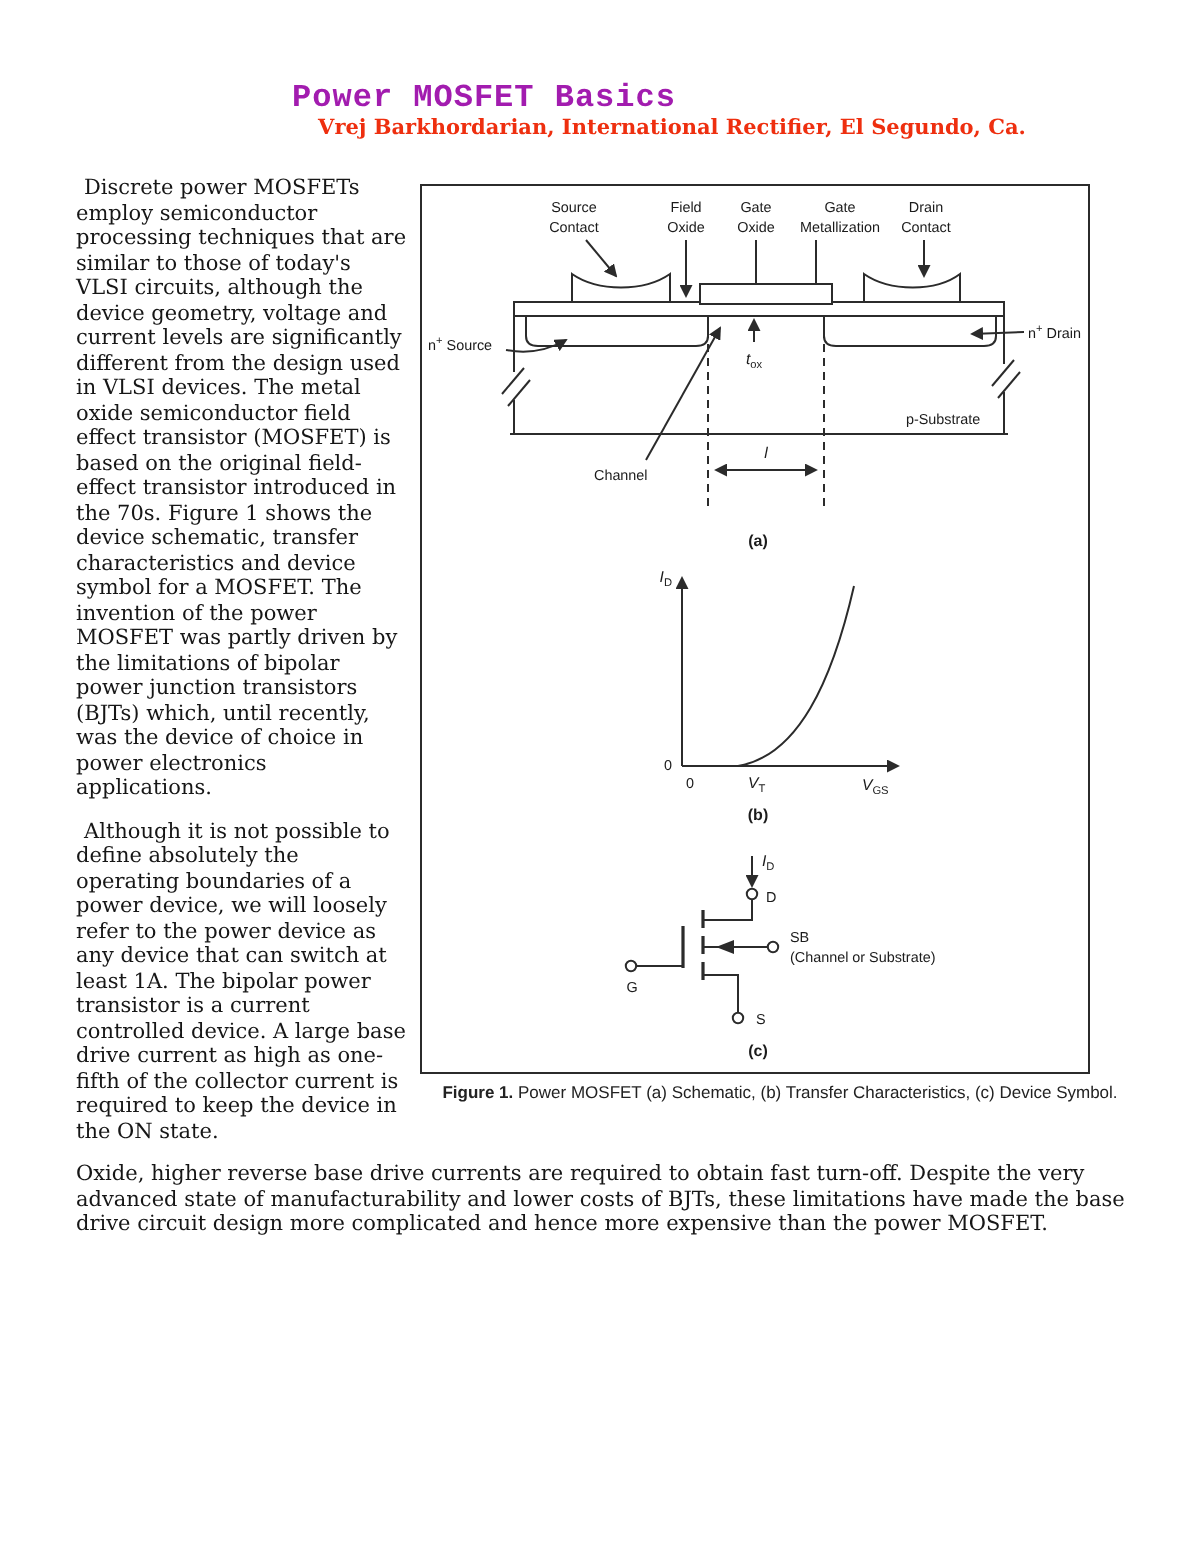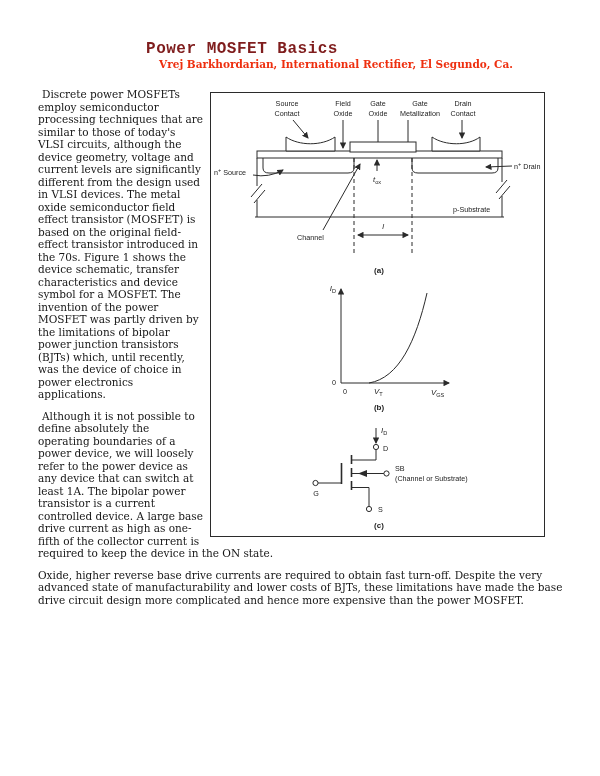--- a/index.html
+++ b/index.html
@@ -1,28 +1,28 @@
 <!DOCTYPE html>
 <html><head>
 <meta charset="utf-8">
 <style>
   html,body{margin:0;padding:0;background:#ffffff;}
   .page{position:relative;width:600px;height:776px;background:#ffffff;overflow:hidden;
         font-family:"DejaVu Serif",serif;color:#161616;}
   .title{position:absolute;top:40px;left:0;width:484px;text-align:center;
          font-family:"Liberation Mono",monospace;font-weight:bold;font-size:16px;
-         letter-spacing:0.5px;color:#7f1d1d;margin:0;}
+         letter-spacing:0.5px;color:#a21caf;margin:0;}
   .subtitle{position:absolute;top:58px;left:0;width:600px;text-align:center;
             font-family:"DejaVu Serif",serif;font-weight:bold;font-size:10.5px;
             color:#ee2f0f;margin:0;padding-left:36px;}
   .content{position:absolute;top:88px;left:38px;width:540px;
            font-size:10.5px;line-height:12.5px;text-align:left;}
   .content p{margin:0 0 9px 0;text-indent:4px;}
   .content p.no-indent{text-indent:0;}
-  .figure-float{float:right;width:368px;margin-left:6px;}
+  .figure-float{float:right;width:368px;margin-left:6px;margin-bottom:12px;}
   .fig-box{width:333px;height:443px;border:1.5px solid #2b2b2b;background:#ffffff;margin-top:4px;}
   .fig-caption{width:360px;margin-top:4px;text-align:center;
                font-family:"Liberation Sans",sans-serif;font-size:8.5px;line-height:11px;color:#222;}
   .fig-caption b{font-weight:bold;}
   svg{display:block;}
   svg text{font-family:"Liberation Sans","DejaVu Sans",sans-serif;font-size:7.2px;fill:#1b1b1b;}
   .ln{stroke:#2b2b2b;stroke-width:1;fill:none;}
   .ln-thick{stroke:#2b2b2b;stroke-width:1.6;fill:none;}
   .fillw{fill:#ffffff;stroke:#2b2b2b;stroke-width:1;}
   .dash{stroke:#2b2b2b;stroke-width:1;fill:none;stroke-dasharray:4 3;}
@@ -145,20 +145,21 @@
             <text x="184" y="388"><tspan>(Channel or Substrate)</tspan></text>
 
             <path class="ln" d="M141,394.5 L158,394.5 L158,413"></path>
             <circle class="fillw" cx="158" cy="416" r="2.6"></circle>
             <text x="167" y="419"><tspan>S</tspan></text>
 
             <text class="tag" x="168" y="435" text-anchor="middle"><tspan>(c)</tspan></text>
           </g>
         </svg>
       </div>
+      <div class="fig-caption"><b>Figure 1.</b><span> Power MOSFET (a) Schematic, (b) Transfer Characteristics, (c) Device Symbol.</span></div>
     </div>
 
     <p>Discrete power MOSFETs employ semiconductor processing techniques that are similar to those of today's VLSI circuits, although the device geometry, voltage and current levels are significantly different from the design used in VLSI devices. The metal oxide semiconductor field effect transistor (MOSFET) is based on the original field-effect transistor introduced in the 70s.  Figure 1 shows the device schematic, transfer characteristics and device symbol for a MOSFET.  The invention of the power MOSFET was partly driven by the limitations of bipolar power junction transistors (BJTs) which, until recently, was the device of choice in power electronics applications.</p>
     <p>Although it is not possible to define absolutely the operating boundaries of a power device, we will loosely refer to the power device as any device that can switch at least 1A. The bipolar power transistor is a current controlled device. A large base drive current as high as one-fifth of the collector current is required to keep the device in the ON state.</p>
     <p class="no-indent">Oxide, higher reverse base drive currents are required to obtain fast turn-off. Despite the very advanced state of manufacturability and lower costs of BJTs, these limitations have made the base drive circuit design more complicated and hence more expensive than the power MOSFET.</p>
 
   </div>
 </div>
 
 </body></html>

